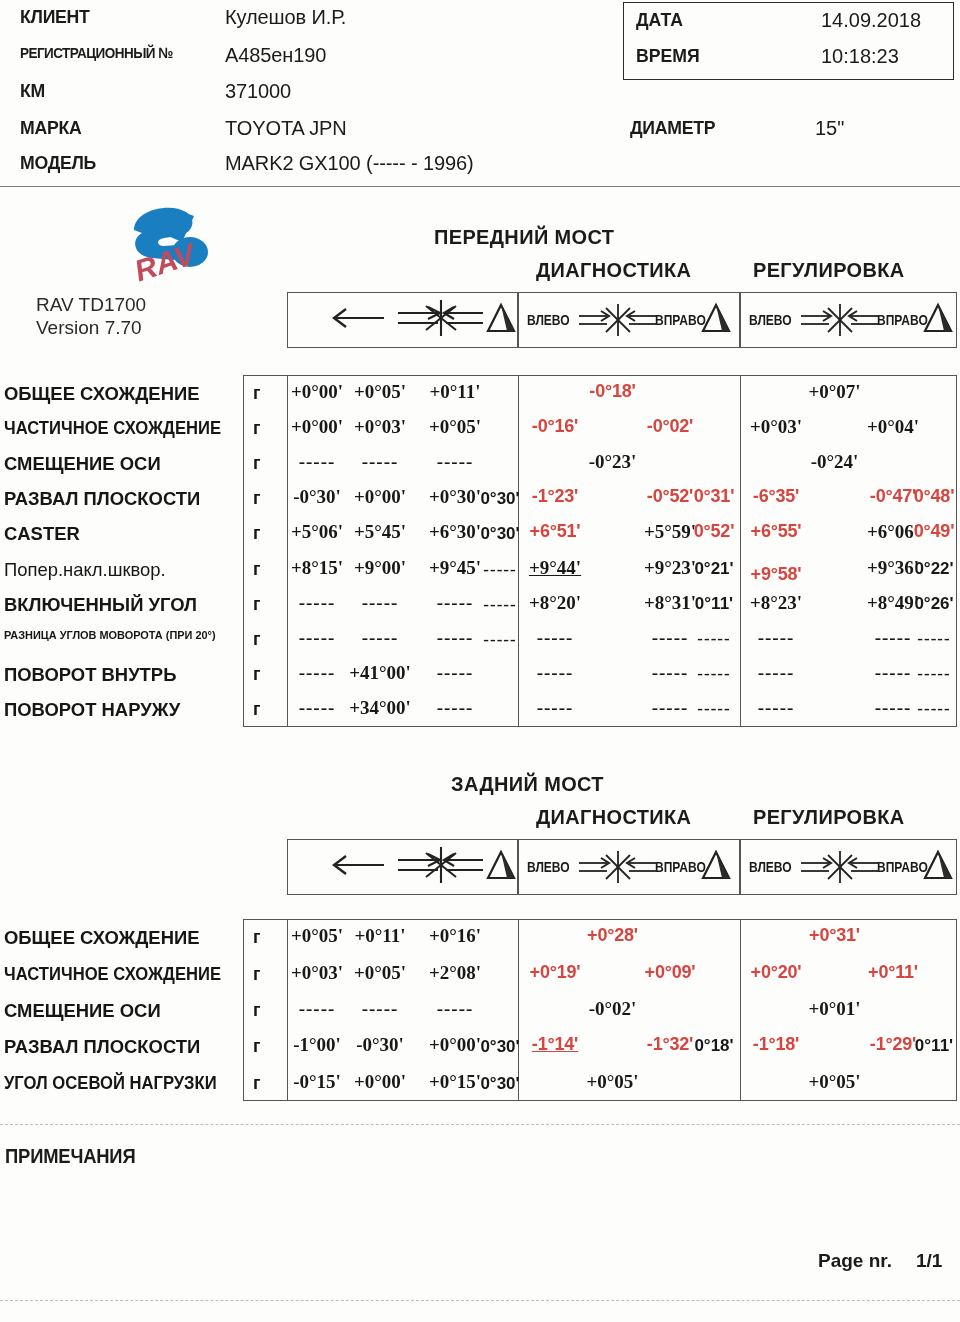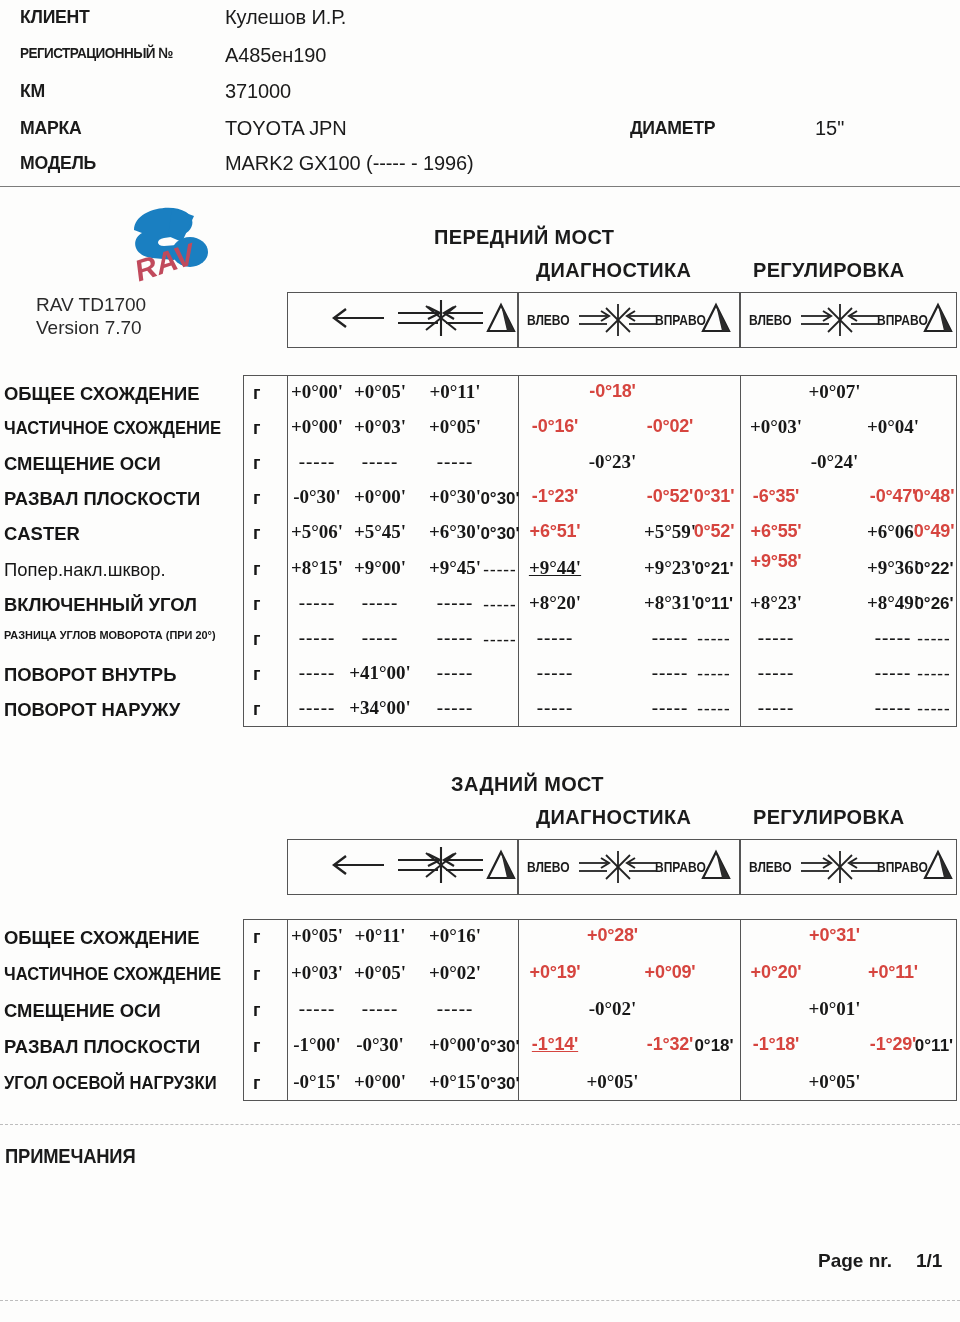--- a/index.html
+++ b/index.html
@@ -141,20 +141,30 @@
     </div>
     <div class="info-row r4">
       <span class="info-label">МАРКА</span>
       <span class="info-value">TOYOTA JPN</span>
     </div>
     <div class="info-row r5">
       <span class="info-label">МОДЕЛЬ</span>
       <span class="info-value">MARK2 GX100 (----- - 1996)</span>
     </div>
 
+    <div class="datebox">
+      <div class="dt-row dtr1">
+        <span class="dt-label">ДАТА</span>
+        <span class="dt-value">14.09.2018</span>
+      </div>
+      <div class="dt-row dtr2">
+        <span class="dt-label">ВРЕМЯ</span>
+        <span class="dt-value">10:18:23</span>
+      </div>
+    </div>
 
     <div class="diam">
       <span class="info-label">ДИАМЕТР</span>
       <span class="dv">15"</span>
     </div>
   </div>
   <div class="hr-top"></div>
 
   <div class="logo-wrap">
     <svg width="120" height="85" viewBox="0 0 120 85">
@@ -304,21 +314,21 @@
       <div class="cell red" style="left:890px;width:88px;top:521.4px;">0°49'</div>
       <div class="rowlabel" style="top:558.6px;font-size:19px;transform:scaleX(0.97);font-weight:400;">Попер.накл.шквор.</div>
       <div class="unit" style="left:253px;top:558.6px;">г</div>
       <div class="cell" style="left:272px;width:90px;top:556.6px;">+8°15'</div>
       <div class="cell" style="left:335px;width:90px;top:556.6px;">+9°00'</div>
       <div class="cell" style="left:410px;width:90px;top:556.6px;">+9°45'</div>
       <div class="cell tol dash" style="left:455px;width:90px;top:559.6px;">-----</div>
       <div class="cell" style="left:511px;width:88px;top:556.6px;text-decoration:underline;">+9°44'</div>
       <div class="cell" style="left:626px;width:88px;top:556.6px;">+9°23'</div>
       <div class="cell tol" style="left:670px;width:88px;top:558.6px;">0°21'</div>
-      <div class="cell red" style="left:732px;width:88px;top:551px;text-align:center;">+9°58'</div>
+      <div class="cell red" style="left:732px;width:88px;top:564px;text-align:center;">+9°58'</div>
       <div class="cell" style="left:849px;width:88px;top:556.6px;">+9°36'</div>
       <div class="cell tol" style="left:890px;width:88px;top:558.6px;">0°22'</div>
       <div class="rowlabel" style="top:593.8000000000001px;font-size:19px;transform:scaleX(0.97);">ВКЛЮЧЕННЫЙ УГОЛ</div>
       <div class="unit" style="left:253px;top:593.8000000000001px;">г</div>
       <div class="cell dash" style="left:272px;width:90px;top:591.8000000000001px;">-----</div>
       <div class="cell dash" style="left:335px;width:90px;top:591.8000000000001px;">-----</div>
       <div class="cell dash" style="left:410px;width:90px;top:591.8000000000001px;">-----</div>
       <div class="cell tol dash" style="left:455px;width:90px;top:594.8000000000001px;">-----</div>
       <div class="cell" style="left:511px;width:88px;top:591.8000000000001px;">+8°20'</div>
       <div class="cell" style="left:626px;width:88px;top:591.8000000000001px;">+8°31'</div>
@@ -450,21 +460,21 @@
       <div class="unit" style="left:253px;top:927.2px;">г</div>
       <div class="cell" style="left:272px;width:90px;top:925.2px;">+0°05'</div>
       <div class="cell" style="left:335px;width:90px;top:925.2px;">+0°11'</div>
       <div class="cell" style="left:410px;width:90px;top:925.2px;">+0°16'</div>
       <div class="cell red" style="left:568.5px;width:88px;top:925.2px;">+0°28'</div>
       <div class="cell red" style="left:790.5px;width:88px;top:925.2px;">+0°31'</div>
       <div class="rowlabel" style="top:963.6px;font-size:17.5px;transform:scaleX(0.95);">ЧАСТИЧНОЕ СХОЖДЕНИЕ</div>
       <div class="unit" style="left:253px;top:963.6px;">г</div>
       <div class="cell" style="left:272px;width:90px;top:961.6px;">+0°03'</div>
       <div class="cell" style="left:335px;width:90px;top:961.6px;">+0°05'</div>
-      <div class="cell" style="left:410px;width:90px;top:961.6px;">+0°02'</div>
+      <div class="cell" style="left:410px;width:90px;top:961.6px;">+2°08'</div>
       <div class="cell red" style="left:511px;width:88px;top:961.6px;">+0°19'</div>
       <div class="cell red" style="left:626px;width:88px;top:961.6px;">+0°09'</div>
       <div class="cell red" style="left:732px;width:88px;top:961.6px;">+0°20'</div>
       <div class="cell red" style="left:849px;width:88px;top:961.6px;">+0°11'</div>
       <div class="rowlabel" style="top:1000px;font-size:19px;transform:scaleX(0.97);">СМЕЩЕНИЕ ОСИ</div>
       <div class="unit" style="left:253px;top:1000px;">г</div>
       <div class="cell dash" style="left:272px;width:90px;top:998px;">-----</div>
       <div class="cell dash" style="left:335px;width:90px;top:998px;">-----</div>
       <div class="cell dash" style="left:410px;width:90px;top:998px;">-----</div>
       <div class="cell" style="left:568.5px;width:88px;top:998px;">-0°02'</div>

